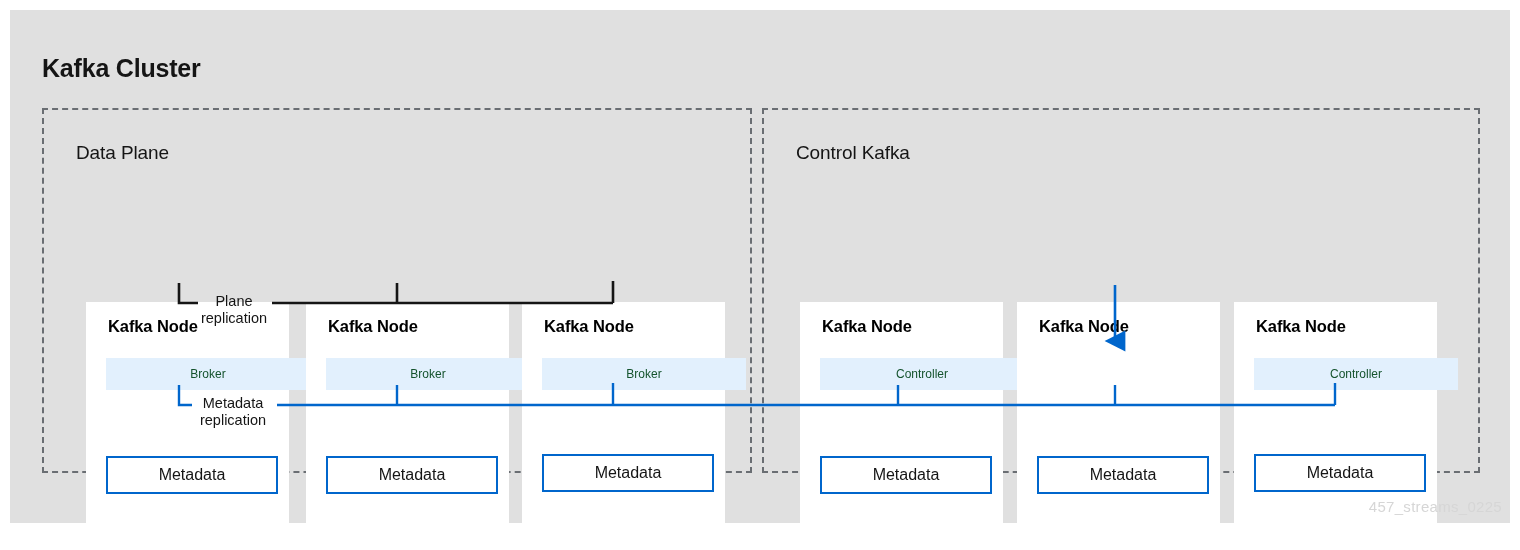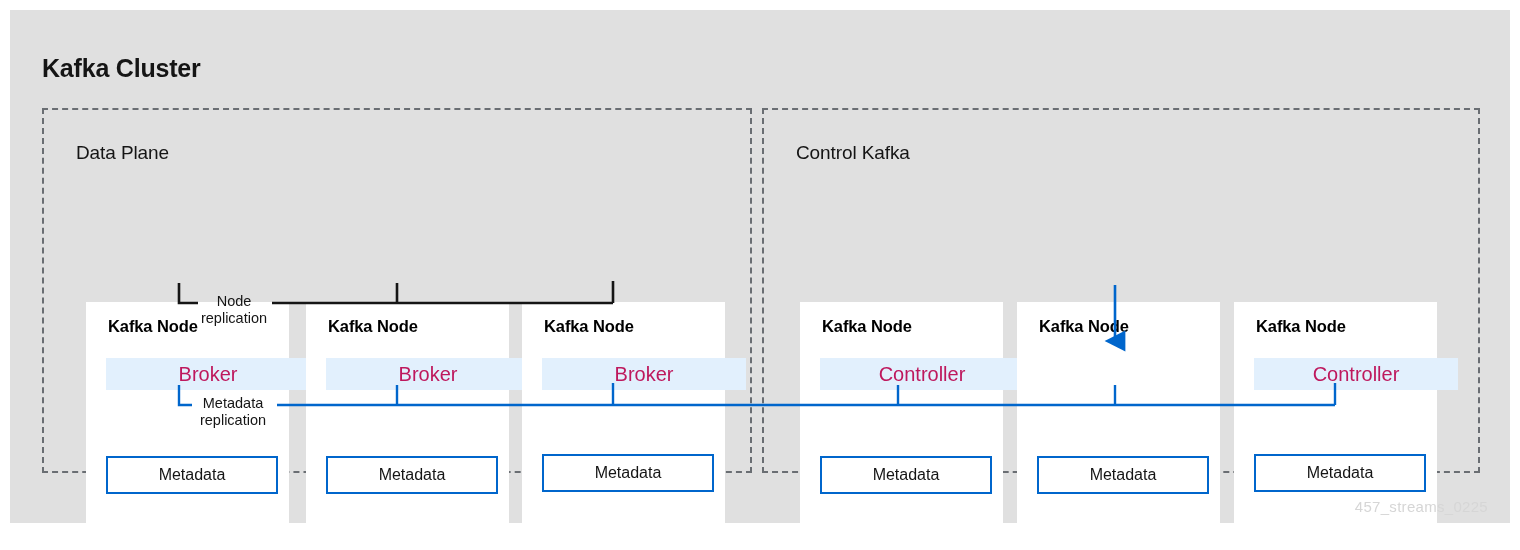--- a/index.html
+++ b/index.html
@@ -73,22 +73,22 @@
     letter-spacing: -0.1px;
   }
 
   
   .role-chip {
     position: absolute;
     left: 20px;
     width: 204px;
     height: 32px;
     background: #e2f0fd;
-    color: #be185d;
-    font-size: 20px;
+    color: #14532d;
+    font-size: 12px;
     display: flex;
     align-items: center;
     justify-content: center;
     box-sizing: border-box;
   }
 
   
   .metadata-box {
     position: absolute;
     left: 20px;
@@ -116,21 +116,21 @@
     position: absolute;
     font-size: 14.5px;
     color: #151515;
     text-align: center;
     line-height: 17px;
     white-space: pre-line;
   }
 
   #watermark {
     position: absolute;
-    right: 22px;
+    right: 8px;
     bottom: 8px;
     font-size: 15px;
     color: #d6d6d6;
     letter-spacing: 0.3px;
   }
 </style>
 </head>
 <body>
 
 <div id="cluster-panel">
@@ -205,17 +205,17 @@
   <line x1="1335" y1="383" x2="1335" y2="405" stroke="#0066cc" stroke-width="2.4"></line>
 
   <defs>
     <marker id="arrowhead" markerWidth="9" markerHeight="9" refX="4.5" refY="4.5" orient="auto" markerUnits="strokeWidth">
       <path d="M 0.5 0.5 L 8.5 0.5 L 4.5 8.5 z" fill="#0066cc"></path>
     </marker>
   </defs>
   <line x1="1115" y1="285" x2="1115" y2="341" stroke="#0066cc" stroke-width="2.6" marker-end="url(#arrowhead)"></line>
 </svg>
 
-<div class="conn-label" style="left:186px; top:293px; width:96px;">Node
+<div class="conn-label" style="left:186px; top:293px; width:96px;">Plane
 replication</div>
 
 <div class="conn-label" style="left:182px; top:395px; width:102px;">Metadata
 replication</div>
 
 </body></html>

